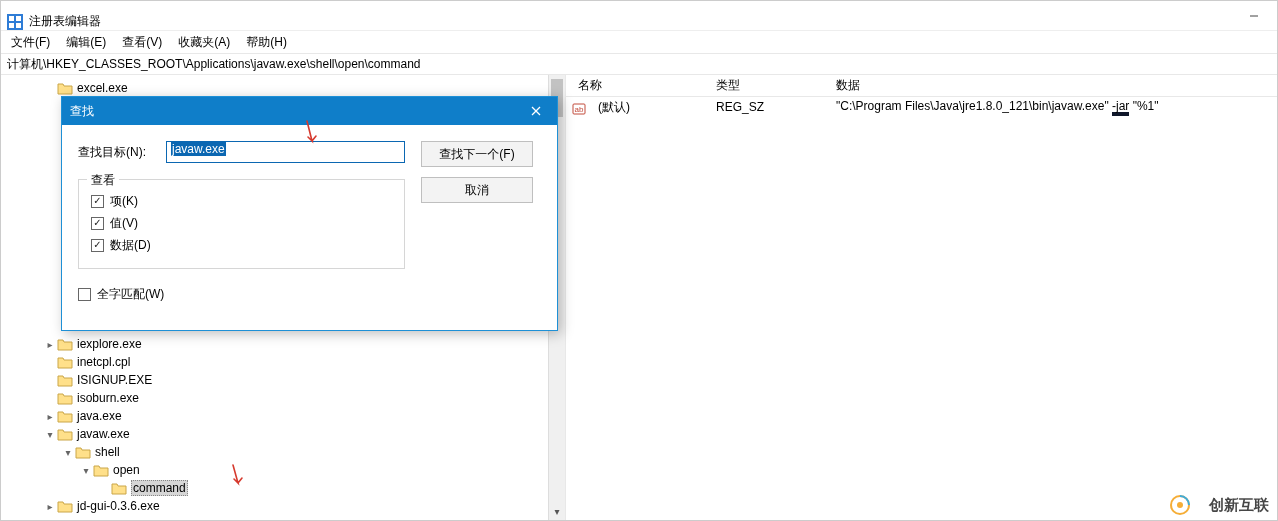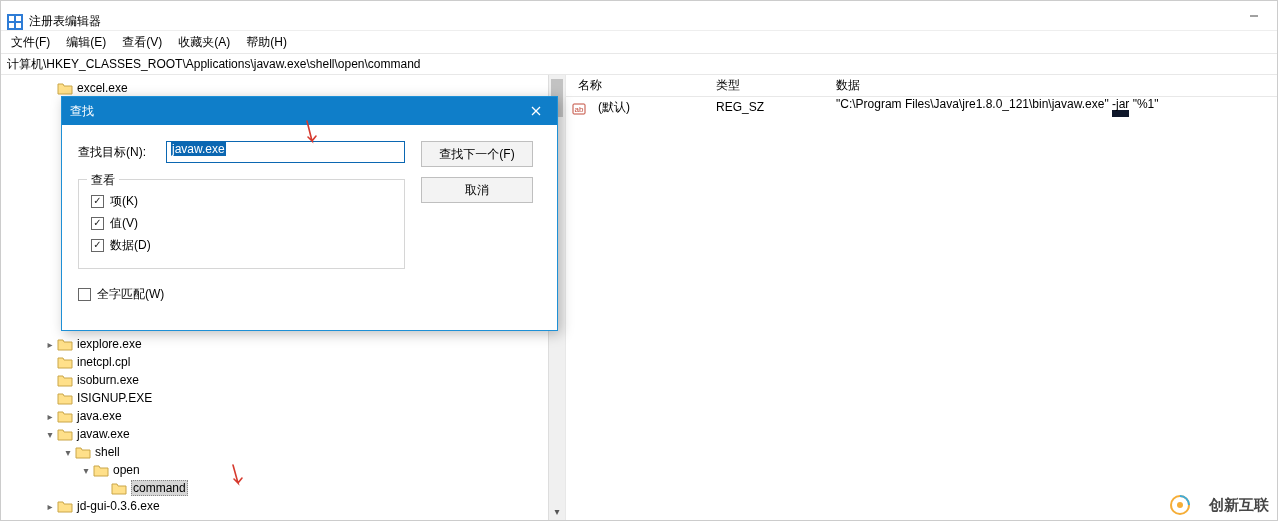--- a/index.html
+++ b/index.html
@@ -38,21 +38,21 @@
   .list-pane { flex:1; display:flex; flex-direction:column; }
   .list-header {
     display:flex; height:22px; border-bottom:1px solid #e8e8e8; align-items:center; font-weight:normal;
   }
   .col-name { width:150px; padding-left:12px; }
   .col-type { width:120px; }
   .col-data { flex:1; }
   .list-row { display:flex; height:20px; align-items:center; }
   .list-row .col-name { display:flex; align-items:flex-end; gap:12px; padding-left:6px;}
   .reg-icon { width:14px; height:14px; }
-  .jar-under { border-bottom:7px solid #0f172a; display:inline-block; line-height:12px;}
+  .jar-under { border-bottom:4px solid #0f172a; display:inline-block; line-height:12px;}
   
   .tree { font-size:12px; }
   .node { display:flex; align-items:center; height:18px; white-space:nowrap; }
   .twisty { width:14px; display:inline-flex; justify-content:center; color:#666; font-size:10px;}
   .folder { width:16px; height:14px; display:inline-flex; align-items:center; justify-content:center; margin-right:4px;}
   .folder svg{display:block;}
   .node-label { }
   .sel { background:#d6d6d6; border:1px dotted #888; padding:0 1px;}
   .indent1{padding-left:42px;}
   .indent2{padding-left:60px;}
@@ -170,30 +170,30 @@
             </span>
             <span class="node-label">inetcpl.cpl</span>
           </div>
           <div class="node indent1">
             <span class="twisty"></span>
             <span class="folder">
               <svg width="16" height="13" viewBox="0 0 16 13">
                 <path d="M1 3 L1 12 L15 12 L15 4 L7 4 L6 2 L1 2 Z" fill="#ffe08a" stroke="#caa648"></path>
               </svg>
             </span>
+            <span class="node-label">ISIGNUP.EXE</span>
+          </div>
+          <div class="node indent1">
+            <span class="twisty"></span>
+            <span class="folder">
+              <svg width="16" height="13" viewBox="0 0 16 13">
+                <path d="M1 3 L1 12 L15 12 L15 4 L7 4 L6 2 L1 2 Z" fill="#ffe08a" stroke="#caa648"></path>
+              </svg>
+            </span>
             <span class="node-label">isoburn.exe</span>
-          </div>
-          <div class="node indent1">
-            <span class="twisty"></span>
-            <span class="folder">
-              <svg width="16" height="13" viewBox="0 0 16 13">
-                <path d="M1 3 L1 12 L15 12 L15 4 L7 4 L6 2 L1 2 Z" fill="#ffe08a" stroke="#caa648"></path>
-              </svg>
-            </span>
-            <span class="node-label">ISIGNUP.EXE</span>
           </div>
           <div class="node indent1">
             <span class="twisty">▸</span>
             <span class="folder">
               <svg width="16" height="13" viewBox="0 0 16 13">
                 <path d="M1 3 L1 12 L15 12 L15 4 L7 4 L6 2 L1 2 Z" fill="#ffe08a" stroke="#caa648"></path>
               </svg>
             </span>
             <span class="node-label">java.exe</span>
           </div>

